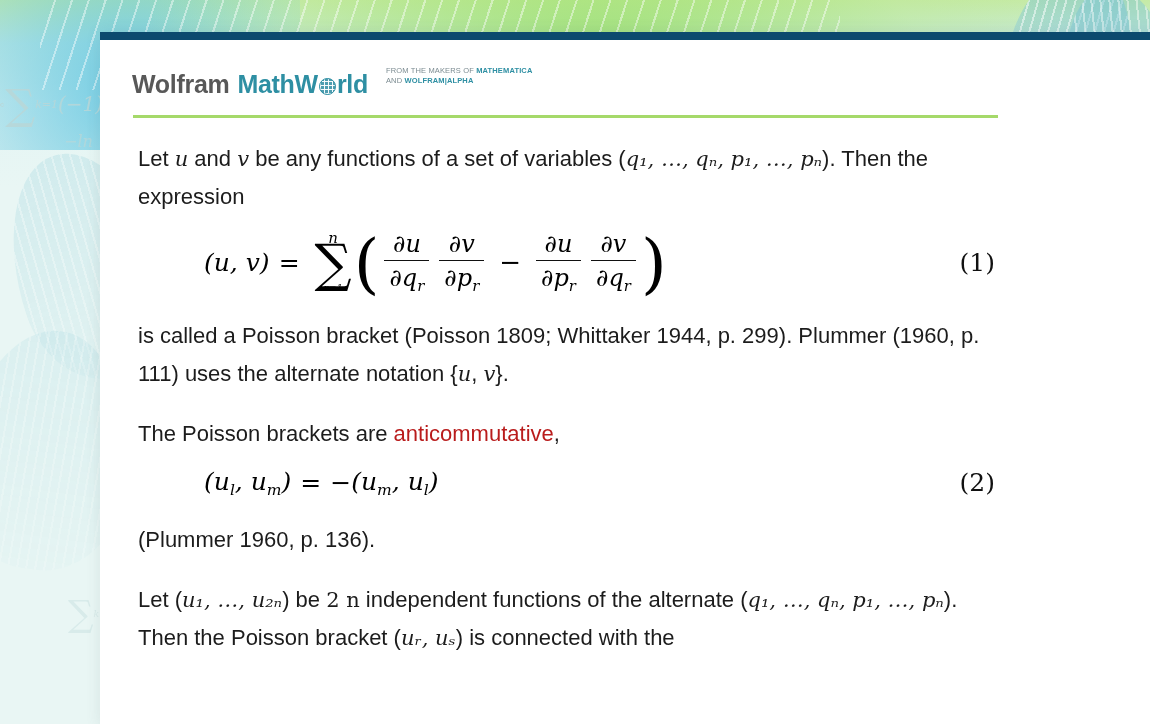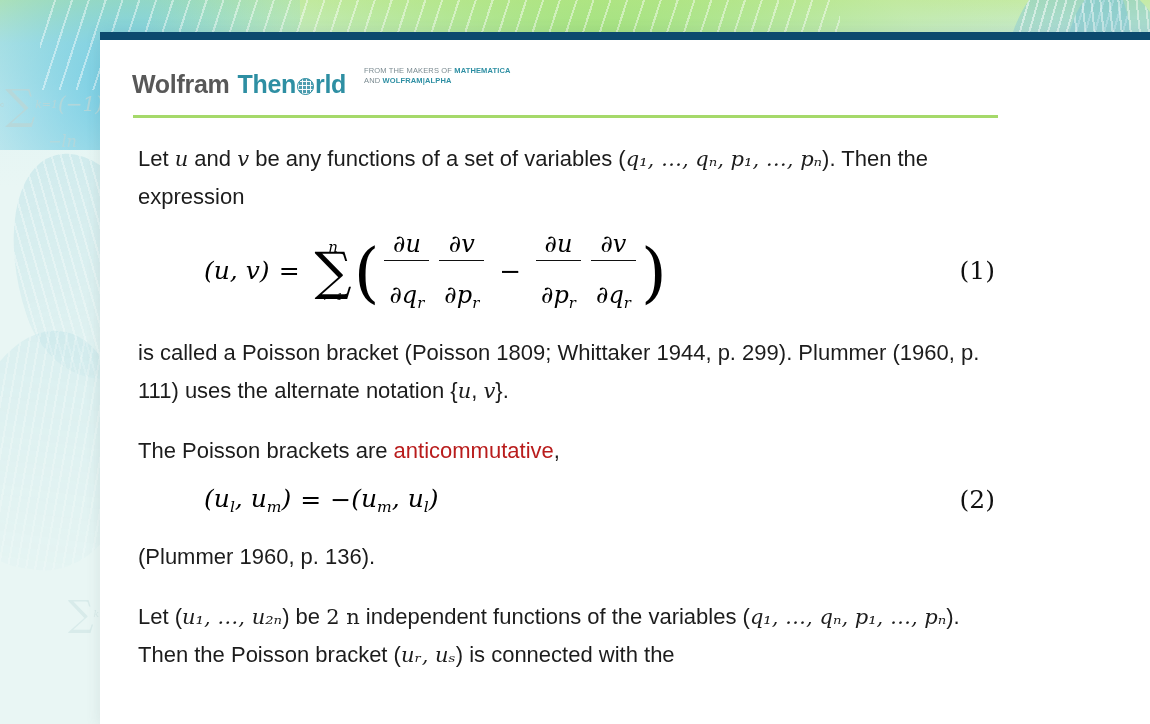--- a/index.html
+++ b/index.html
@@ -72,21 +72,21 @@
   
   .bgmath {
     position: absolute;
     color: #b9d7d8;
     font-family: "DejaVu Serif", serif;
     font-style: italic;
     white-space: nowrap;
     user-select: none;
   }
   .bgmath.left-sum  { left: -4px;  top: 88px;  font-size: 20px; opacity: .85; }
-  .bgmath.left-ln   { left: 48px;  top: 132px; font-size: 16px; opacity: .75; }
+  .bgmath.left-ln   { left: 64px;  top: 132px; font-size: 16px; opacity: .75; }
   .bgmath.left-sum2 { left: 68px;  top: 600px; font-size: 17px; opacity: .35; }
   .bgmath.right-col { right: -12px; top: 270px; font-size: 15px; opacity: .85; line-height: 48px; text-align: left; }
   .bgmath .frac { display:inline-block; vertical-align:middle; text-align:center; }
   .bgmath .frac .num { display:block; border-bottom:1px solid #bcdadb; padding:0 3px; font-size: 12px;}
   .bgmath .frac .den { display:block; padding:0 3px; }
   .sum-glyph { font-size: 2.1em; font-style: normal; line-height: .8; vertical-align: middle;}
   .sum-stack { display:inline-block; vertical-align:middle; font-size:.55em; line-height:1.1;}
 
   
   #card {
@@ -227,21 +227,21 @@
 
   .frac {
     display: inline-flex;
     flex-direction: column;
     align-items: center;
     vertical-align: middle;
     margin: 0 5px;
     font-size: 24px;
   }
   .frac .num { padding: 0 5px 2px 5px; }
-  .frac .den { padding: 20px 5px 0 5px; border-top: 1.6px solid #111; }
+  .frac .den { padding: 3px 5px 0 5px; border-top: 1.6px solid #111; }
 
   .op-minus { font-size: 26px; margin: 0 10px; font-style: normal;}
   .eq-sign { font-size: 25px; margin: 0 9px; font-style: normal; }
 </style>
 </head>
 <body>
 
 <div id="page">
 
   <div class="bg-base"></div>
@@ -300,21 +300,21 @@
       <span>d x</span>
     </div>
   </div>
 
   <div id="card">
     <div class="card-inner">
 
       <div class="logo-row">
         <span class="logo-wolfram">Wolfram</span>
         <span class="logo-mathworld">
-            <span>Then</span>
+            <span>MathW</span>
             <span class="globe-o"></span>
             <span>rld</span>
           </span>
         <span class="logo-tagline">
           <span class="grey">FROM THE MAKERS OF </span><b>MATHEMATICA</b><br>
           <span class="grey">AND </span><b>WOLFRAM|ALPHA</b>
         </span>
       </div>
 
       <div class="title-rule"></div>
@@ -362,17 +362,17 @@
           <span class="it"><span>(</span><span>u</span><span class="sub">l</span><span>, </span><span>u</span><span class="sub">m</span><span>)</span></span>
           <span class="eq-sign">=</span>
           <span class="rm">−</span>
           <span class="it"><span>(</span><span>u</span><span class="sub">m</span><span>, </span><span>u</span><span class="sub">l</span><span>)</span></span>
         </div>
         <div class="eq-num">(2)</div>
       </div>
 
       <p class="body-p">(Plummer 1960, p. 136).</p>
 
-      <p class="body-p"><span>Let (</span><span class="mi">u₁, …, u₂ₙ</span><span>) be </span><span class="mn">2 n</span><span> independent functions of the variables (</span><span class="mi">q₁, …, qₙ, p₁, …, pₙ</span><span>). Then the Poisson bracket (</span><span class="mi">uᵣ, uₛ</span><span>) is connected with the</span></p>
+      <p class="body-p"><span>Let (</span><span class="mi">u₁, …, u₂ₙ</span><span>) be </span><span class="mn">2 n</span><span> independent functions of the alternate (</span><span class="mi">q₁, …, qₙ, p₁, …, pₙ</span><span>). Then the Poisson bracket (</span><span class="mi">uᵣ, uₛ</span><span>) is connected with the</span></p>
 
     </div>
   </div>
 </div>
 
 </body></html>

